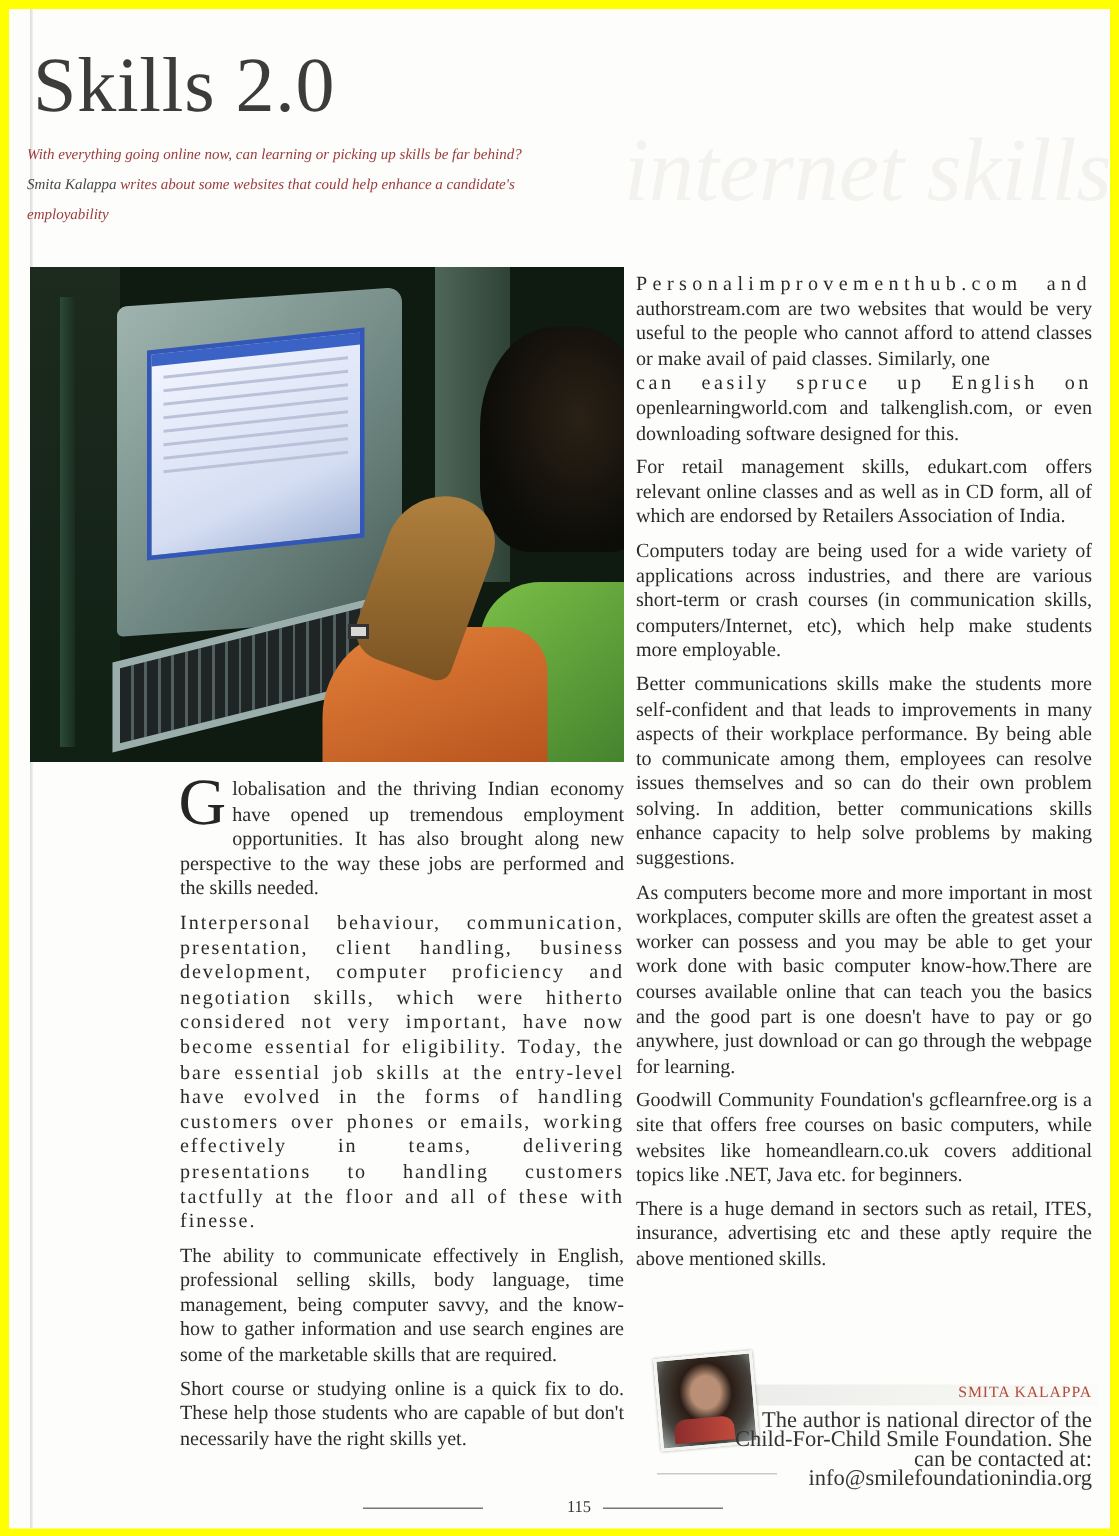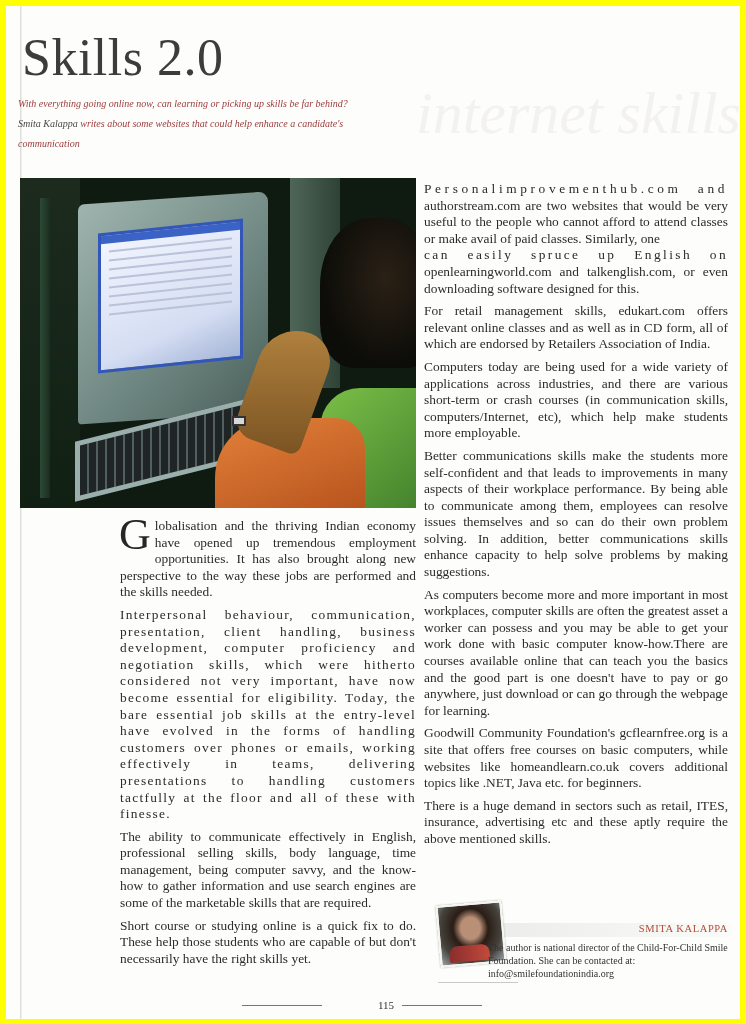--- a/index.html
+++ b/index.html
@@ -165,21 +165,22 @@
       background: linear-gradient(90deg, #ececea, #f6f6f3 70%, #fbfbf9);
     }
     .author-name-tag {
       position: absolute; right: 4px; top: 24px;
       font-size: 10.5px; letter-spacing: 0.6px;
       color: #b44a3a;
     }
     .author-bio {
       position: absolute; right: 4px; top: 42px;
       width: 240px;
-      font-size: 10px; line-height: 13px;
+      text-align: right;
+      font-size: 15px; line-height: 13px;
       color: #333;
     }
     .left-rule {
       position: absolute; left: 432px; top: 976px; width: 80px; height: 1px;
       background: #c9c9c9;
     }
 
     .footer {
       position: absolute; left: 236px; top: 992px; width: 240px; height: 14px;
       display: flex; align-items: center; justify-content: center; gap: 8px;
@@ -192,21 +193,21 @@
 
 <div class="page">
   <div class="page-fold"></div>
 
   <div class="ghost-title">internet skills</div>
   <h1 class="title">Skills 2.0</h1>
 
   <div class="deck">
     <div>With everything going online now, can learning or picking up skills be far behind?</div>
     <div><span class="author-name">Smita Kalappa</span><span> writes about some websites that could help enhance a candidate's</span></div>
-    <div>communication</div>
+    <div>employability</div>
   </div>
 
   <div class="photo">
     <div class="bg-left"></div>
     <div class="pole"></div>
     <div class="tower"></div>
     <div class="monitor"></div>
     <div class="screen">
       <div class="bar"></div>
       <div class="line"></div>

